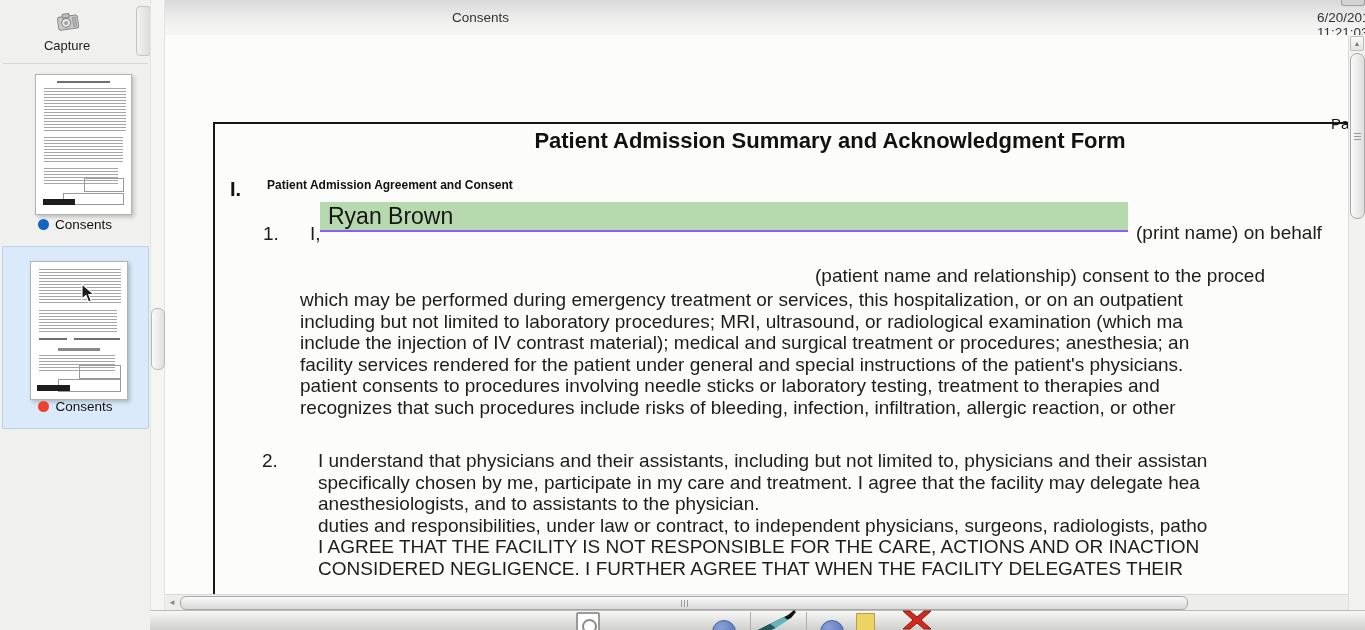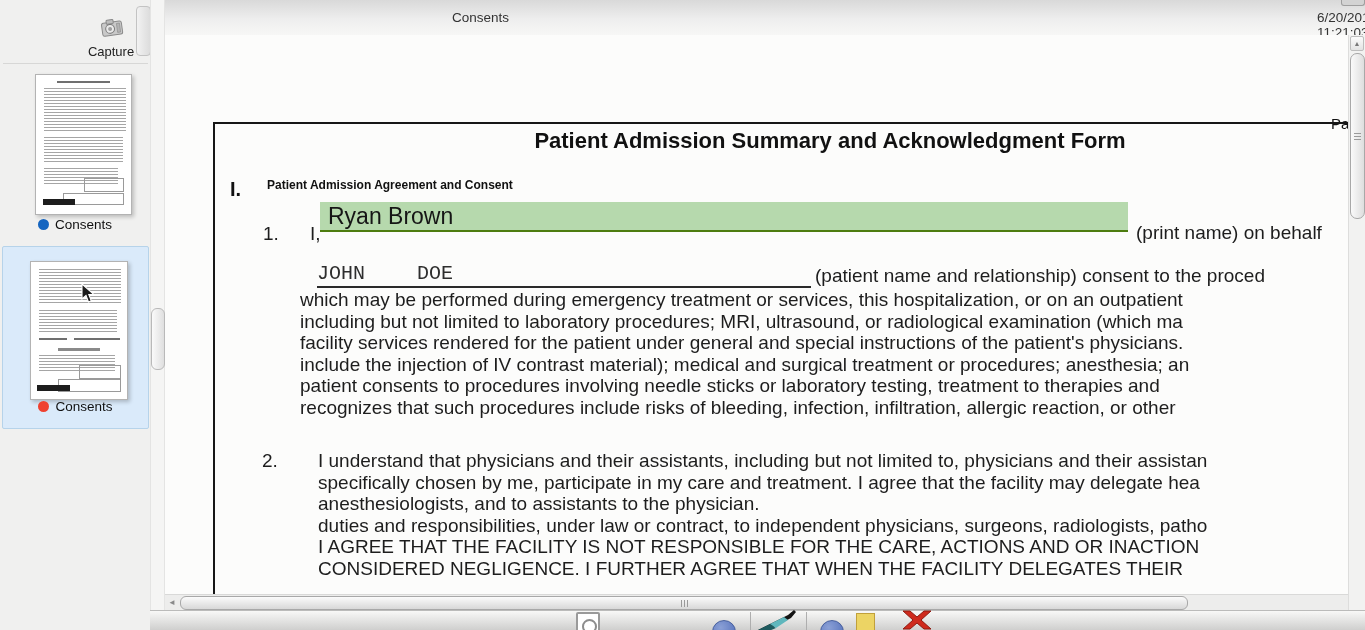--- a/index.html
+++ b/index.html
@@ -2,21 +2,21 @@
 <html><head>
 <meta charset="utf-8">
 <style>
   html,body{margin:0;padding:0;}
   body{width:1365px;height:630px;overflow:hidden;position:relative;
        font-family:"Liberation Sans",sans-serif;background:#f2f2f1;
        -webkit-font-smoothing:antialiased;}
   .abs{position:absolute;}
   
   #sidebar{left:0;top:0;width:150px;height:630px;background:#f0f0ef;}
-  #capture-btn{left:0;top:8px;width:134px;height:56px;cursor:pointer;margin-left:44px;}
+  #capture-btn{left:0;top:2px;width:134px;height:56px;cursor:pointer;}
   #capture-label{left:0;top:36px;width:134px;text-align:center;font-size:13px;color:#222;}
   #ribbon-scroll{left:136px;top:6px;width:13px;height:48px;background:linear-gradient(90deg,#f2f2f2,#dcdcdc);
       border:1px solid #c3c3c3;border-radius:4px;}
   #sidebar-divider{left:3px;top:63px;width:145px;height:1px;background:#d7d7d6;}
   .thumb-page{background:#fff;border:1px solid #b3b3b3;box-shadow:2px 2px 4px rgba(0,0,0,.22);overflow:hidden;}
   .fakelines{position:absolute;background:repeating-linear-gradient(to bottom,#8f8f8f 0,#8f8f8f 1px,transparent 1px,transparent 3px);opacity:.8;}
   .fakeline-solid{position:absolute;background:#6f6f6f;}
   .fakebox{position:absolute;border:1px solid #9a9a9a;}
   .barcode{position:absolute;background:#1d1d1d;}
   .thumb-label{position:absolute;width:100%;display:flex;align-items:center;justify-content:center;gap:6px;}
@@ -36,21 +36,21 @@
   
   #viewport{left:165px;top:35px;width:1183px;height:559px;background:#fcfcfb;overflow:hidden;}
   #page-indicator{left:1166px;top:63px;font-size:15px;color:#111;margin-top:17px;}
   #form-box{left:48px;top:87px;width:1420px;height:720px;border:2px solid #161616;box-sizing:border-box;}
   #form-title{left:0;top:4px;width:1230px;text-align:center;font-size:22px;font-weight:700;color:#111;}
   #sec-num{left:15px;top:54px;font-size:20px;font-weight:700;color:#111;}
   #sec-title{left:52px;top:54px;font-size:12px;font-weight:700;color:#111;}
   .body-txt{font-size:19px;color:#1d1d1d;white-space:nowrap;}
   #item1-num{left:48px;top:99px;}
   #item1-lead{left:95px;top:99px;}
-  #name-field{left:105px;top:78px;width:808px;height:30px;background:#b6d9ad;border-bottom:2px solid #4d7c0f;box-sizing:border-box;}
+  #name-field{left:105px;top:78px;width:808px;height:30px;background:#b6d9ad;border-bottom:2px solid #8b5cf6;box-sizing:border-box;}
   #name-value{position:absolute;left:8px;top:1px;font-size:23px;color:#161616;white-space:nowrap;}
   #name-suffix{left:921px;top:98px;}
   #patient-line{left:102px;top:138px;width:494px;height:24px;border-bottom:2px solid #2a2a2a;
       font-family:"Liberation Mono","DejaVu Sans Mono",monospace;font-size:20px;color:#2e2e2e;white-space:nowrap;}
   #patient-last{margin-left:52px;}
   #patient-suffix{left:600px;top:141px;}
   .para{line-height:21.5px;}
   .para div{height:21.5px;}
   #para1{left:85px;top:165px;}
   #item2-num{left:47px;top:326px;}
@@ -152,28 +152,27 @@
     <div id="sec-title" class="abs">Patient Admission Agreement and Consent</div>
 
     <div id="item1-num" class="abs body-txt">1.</div>
     <div id="item1-lead" class="abs body-txt">I,</div>
 
     <div id="name-field" class="abs">
       <span id="name-value">Ryan Brown</span>
     </div>
     <div id="name-suffix" class="abs body-txt">(print name) on behalf</div>
 
-    <div id="patient-line" class="abs"><span>JOHN</span><span id="patient-last">DOE</span></div>
     <div id="patient-suffix" class="abs body-txt">(patient name and relationship) consent to the proced</div>
 
     <div id="para1" class="abs para">
       <div class="body-txt">which may be performed during emergency treatment or services, this hospitalization, or on an outpatient</div>
       <div class="body-txt">including but not limited to laboratory procedures; MRI, ultrasound, or radiological examination (which ma</div>
+      <div class="body-txt">include the injection of IV contrast material); medical and surgical treatment or procedures; anesthesia; an</div>
       <div class="body-txt">facility services rendered for the patient under general and special instructions of the patient's physicians.</div>
-      <div class="body-txt">include the injection of IV contrast material); medical and surgical treatment or procedures; anesthesia; an</div>
       <div class="body-txt">patient consents to procedures involving needle sticks or laboratory testing, treatment to therapies and</div>
       <div class="body-txt">recognizes that such procedures include risks of bleeding, infection, infiltration, allergic reaction, or other</div>
     </div>
 
     <div id="item2-num" class="abs body-txt">2.</div>
     <div id="para2" class="abs para">
       <div class="body-txt">I understand that physicians and their assistants, including but not limited to, physicians and their assistan</div>
       <div class="body-txt">specifically chosen by me, participate in my care and treatment. I agree that the facility may delegate hea</div>
       <div class="body-txt">anesthesiologists, and to assistants to the physician.</div>
       <div class="body-txt">duties and responsibilities, under law or contract, to independent physicians, surgeons, radiologists, patho</div>

